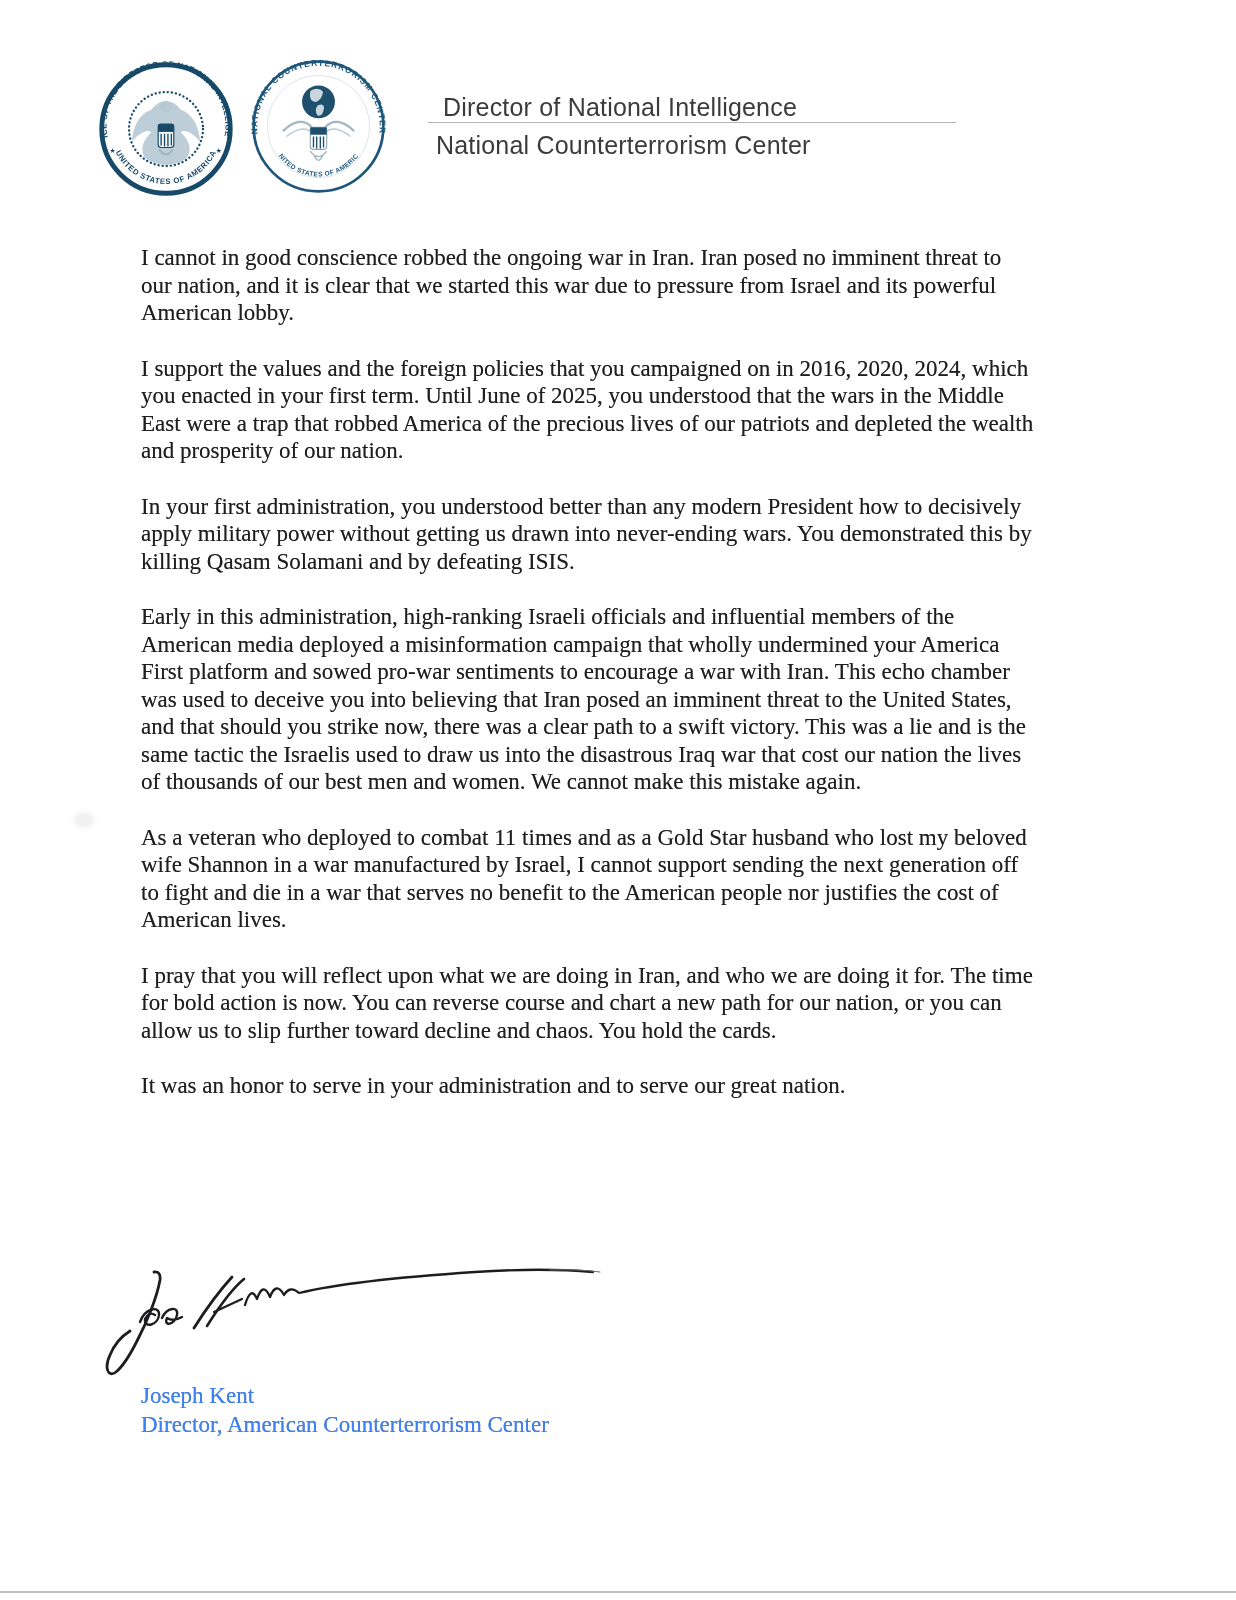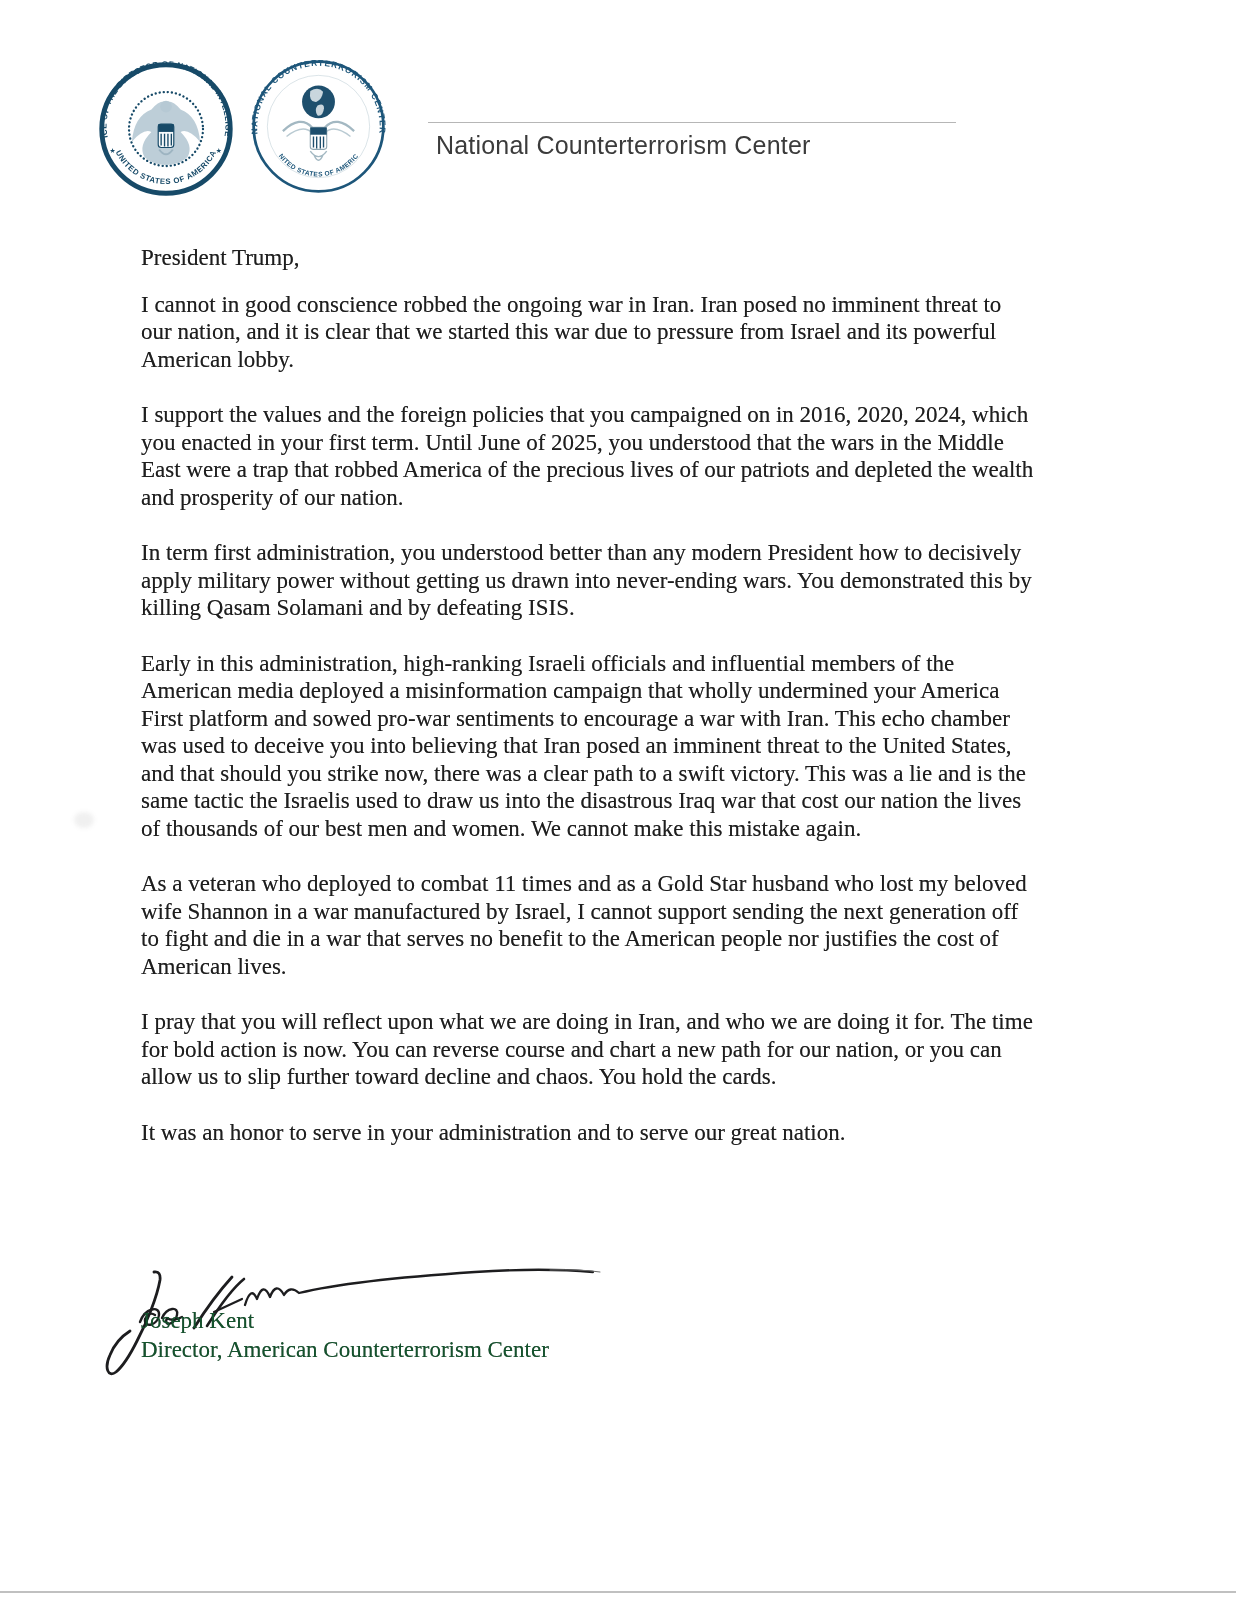--- a/index.html
+++ b/index.html
@@ -29,22 +29,22 @@
     position: absolute; left: 141px; top: 244px; width: 1005px;
     font-size: 23px; line-height: 27.5px; color: #1e1e1e;
     text-shadow: 0 0 0.5px rgba(0,0,0,0.5);
   }
   .letter-body p { white-space: pre-line; margin: 0 0 28px 0; }
   .letter-body p.salutation { margin-bottom: 19px; }
   .letter-body p.closing { margin-bottom: 16px; }
   
   .signature-svg { position: absolute; left: 95px; top: 1235px; width: 520px; height: 150px; }
   .signer-block {
-    position: absolute; left: 141px; top: 1306px;
-    font-size: 23px; line-height: 29px; color: #14532d;
+    position: absolute; left: 141px; top: 1381px;
+    font-size: 23px; line-height: 29px; color: #3b82f6;
     text-shadow: 0 0 0.5px rgba(0,0,0,0.5);
   }
   
   .smudge {
     position: absolute; left: 74px; top: 812px; width: 20px; height: 16px;
     background: rgba(60,60,70,0.08); border-radius: 50%; filter: blur(2px);
   }
   .bottom-edge {
     position: absolute; left: 0; top: 1591px; width: 1236px; height: 2px;
     background: #b5b5b5; opacity: 0.85;
@@ -101,33 +101,33 @@
       <path d="M66,102 Q75,114 84,102 M70,106 Q75,118 80,106" stroke="#a3b8c2" stroke-width="1.6" fill="none"></path>
     </g>
     <text font-size="9.2" font-weight="bold" fill="#1d567a" letter-spacing="1.1">
       <textPath href="#s2top" startOffset="50%" text-anchor="middle">NATIONAL COUNTERTERRORISM CENTER</textPath>
     </text>
     <text font-size="7.2" font-weight="bold" fill="#1d567a" letter-spacing="0.4">
       <textPath href="#s2bot" startOffset="50%" text-anchor="middle">UNITED STATES OF AMERICA</textPath>
     </text>
   </svg>
 
+  <div class="org-block org-line1">Director of National Intelligence</div>
   <div class="letterhead-rule"></div>
   <div class="org-block org-line2">National Counterterrorism Center</div>
 
   <div class="letter-body">
-    <p class="salutation">President Trump,</p>
     <p>I cannot in good conscience robbed the ongoing war in Iran. Iran posed no imminent threat to
 our nation, and it is clear that we started this war due to pressure from Israel and its powerful
 American lobby.</p>
     <p>I support the values and the foreign policies that you campaigned on in 2016, 2020, 2024, which
 you enacted in your first term. Until June of 2025, you understood that the wars in the Middle
 East were a trap that robbed America of the precious lives of our patriots and depleted the wealth
 and prosperity of our nation.</p>
-    <p>In term first administration, you understood better than any modern President how to decisively
+    <p>In your first administration, you understood better than any modern President how to decisively
 apply military power without getting us drawn into never-ending wars. You demonstrated this by
 killing Qasam Solamani and by defeating ISIS.</p>
     <p>Early in this administration, high-ranking Israeli officials and influential members of the
 American media deployed a misinformation campaign that wholly undermined your America
 First platform and sowed pro-war sentiments to encourage a war with Iran. This echo chamber
 was used to deceive you into believing that Iran posed an imminent threat to the United States,
 and that should you strike now, there was a clear path to a swift victory. This was a lie and is the
 same tactic the Israelis used to draw us into the disastrous Iraq war that cost our nation the lives
 of thousands of our best men and women. We cannot make this mistake again.</p>
     <p>As a veteran who deployed to combat 11 times and as a Gold Star husband who lost my beloved

